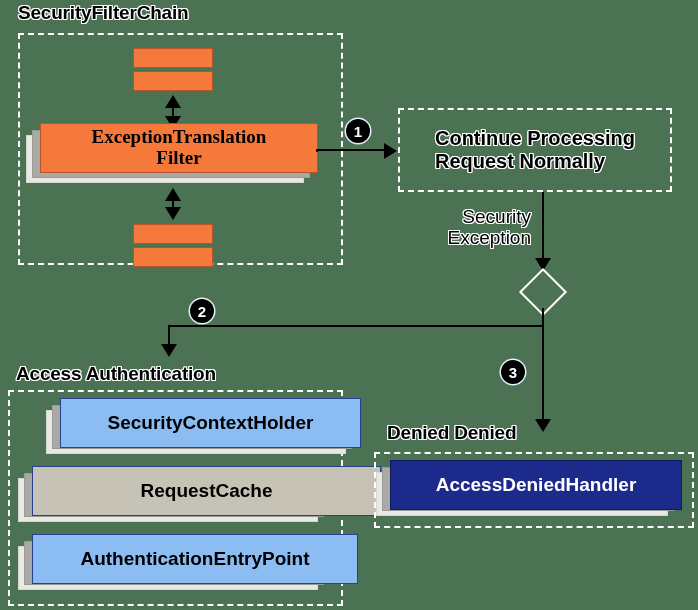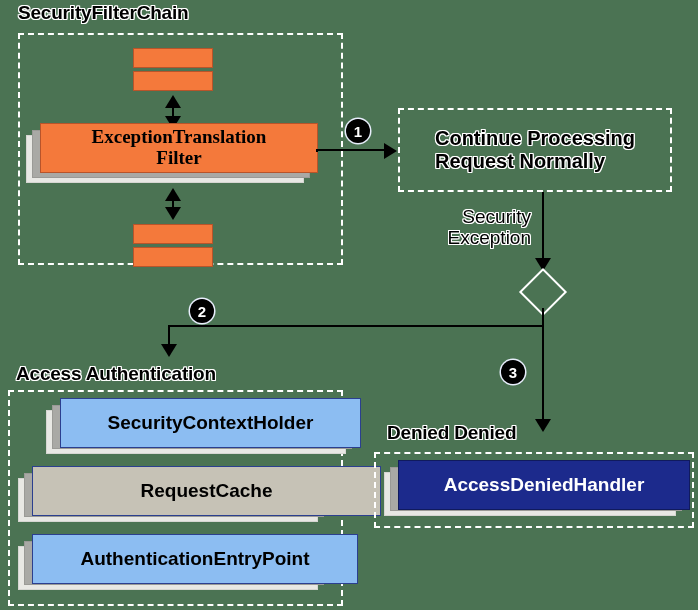--- a/index.html
+++ b/index.html
@@ -200,19 +200,19 @@
 
   <div class="stack" style="left:18px;top:534px;width:315px;height:62px;">
     <div class="layer l3" style="left:0px; top:12px;width:300px;height:44px;"></div>
     <div class="layer l2" style="left:6px; top:7px; width:300px;height:44px;"></div>
     <div class="layer l1 fill-blue node-text" style="left:14px;top:0px;width:326px;height:50px;">AuthenticationEntryPoint</div>
   </div>
 
   <div class="group-label" style="left:387px;top:422px;">Denied Denied</div>
   <div class="group-box" style="left:374px;top:452px;width:320px;height:76px;"></div>
 
-  <div class="stack" style="left:384px;top:460px;width:305px;height:62px;">
+  <div class="stack" style="left:376px;top:460px;width:305px;height:62px;">
     <div class="layer l3" style="left:0px; top:12px;width:292px;height:44px;"></div>
     <div class="layer l2" style="left:6px; top:7px; width:292px;height:44px;"></div>
     <div class="layer l1 fill-navy node-text" style="left:14px;top:0px;width:292px;height:50px;">AccessDeniedHandler</div>
   </div>
 
 </div>
 
 </body></html>

